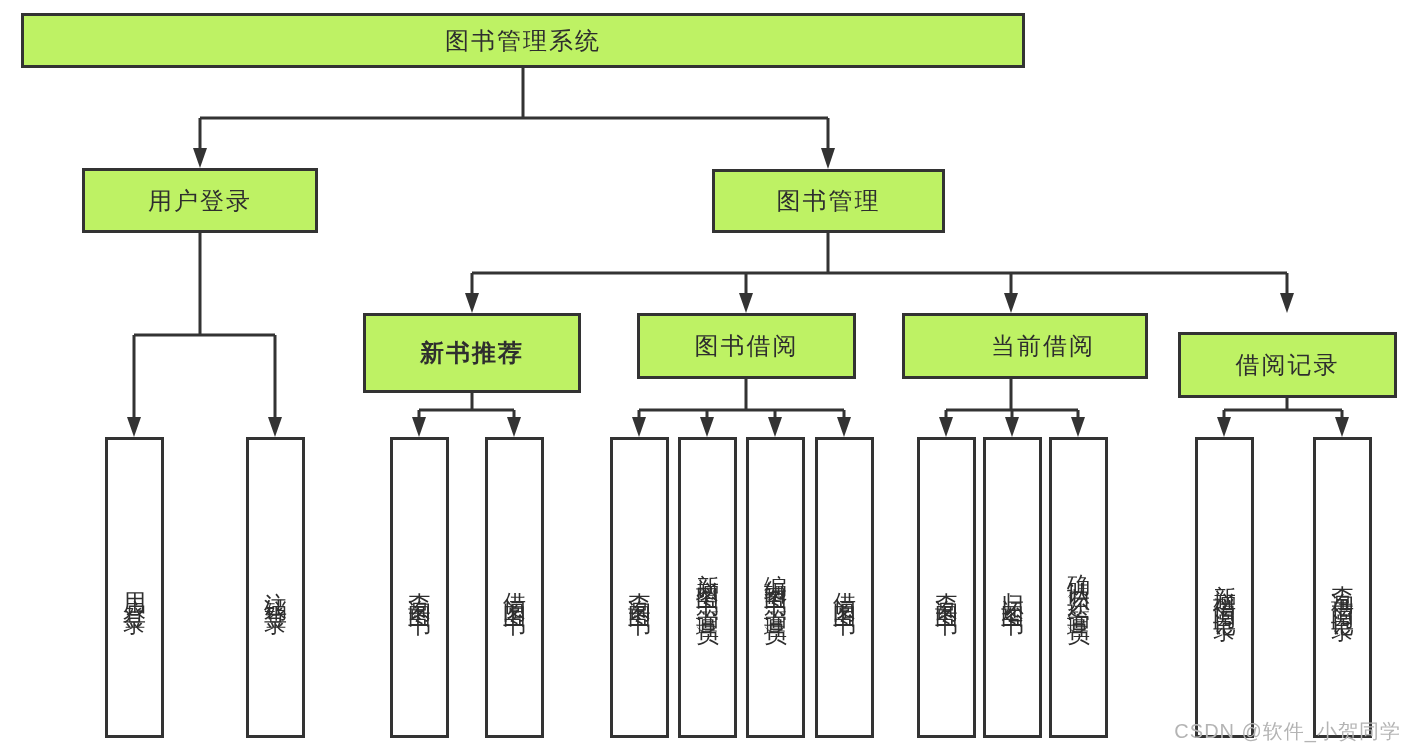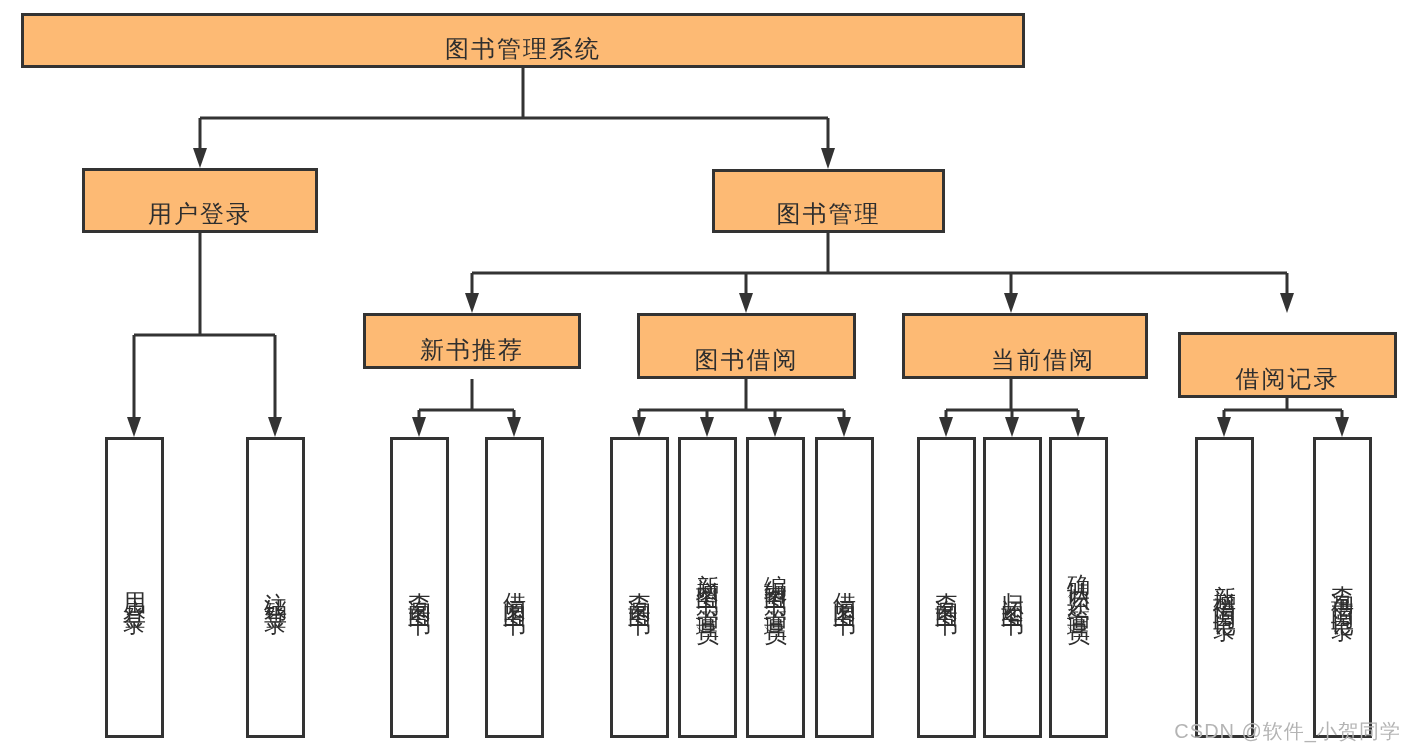--- a/index.html
+++ b/index.html
@@ -14,23 +14,23 @@
   .wires {
     position: absolute;
     left: 0; top: 0;
     width: 1405px; height: 747px;
     pointer-events: none;
   }
   .hbox {
     position: absolute;
     box-sizing: border-box;
     border: 3px solid #333333;
-    background: #fdba74;
+    background: #bef264;
     display: flex;
-    align-items: flex-end;
+    align-items: center;
     justify-content: center;
     font-size: 24px;
     letter-spacing: 2px;
     color: #2e2e2e;
     white-space: nowrap;
   }
   .vbox {
     position: absolute;
     box-sizing: border-box;
     width: 59px;
@@ -112,21 +112,21 @@
     <span>图书管理系统</span>
   </div>
 
   <div class="hbox" style="left:82px; top:168px; width:236px; height:65px;">
     <span>用户登录</span>
   </div>
   <div class="hbox" style="left:712px; top:169px; width:233px; height:64px;">
     <span>图书管理</span>
   </div>
 
-  <div class="hbox" style="left:363px; top:313px; width:218px; height:56px;">
+  <div class="hbox" style="left:363px; top:313px; width:218px; height:80px;font-weight:bold;">
     <span>新书推荐</span>
   </div>
   <div class="hbox" style="left:637px; top:313px; width:219px; height:66px;">
     <span>图书借阅</span>
   </div>
   <div class="hbox" style="left:902px; top:313px; width:246px; height:66px;padding-left:36px;">
     <span>当前借阅</span>
   </div>
   <div class="hbox" style="left:1178px; top:313px; width:219px; height:66px;margin-top:19px;">
     <span>借阅记录</span>

